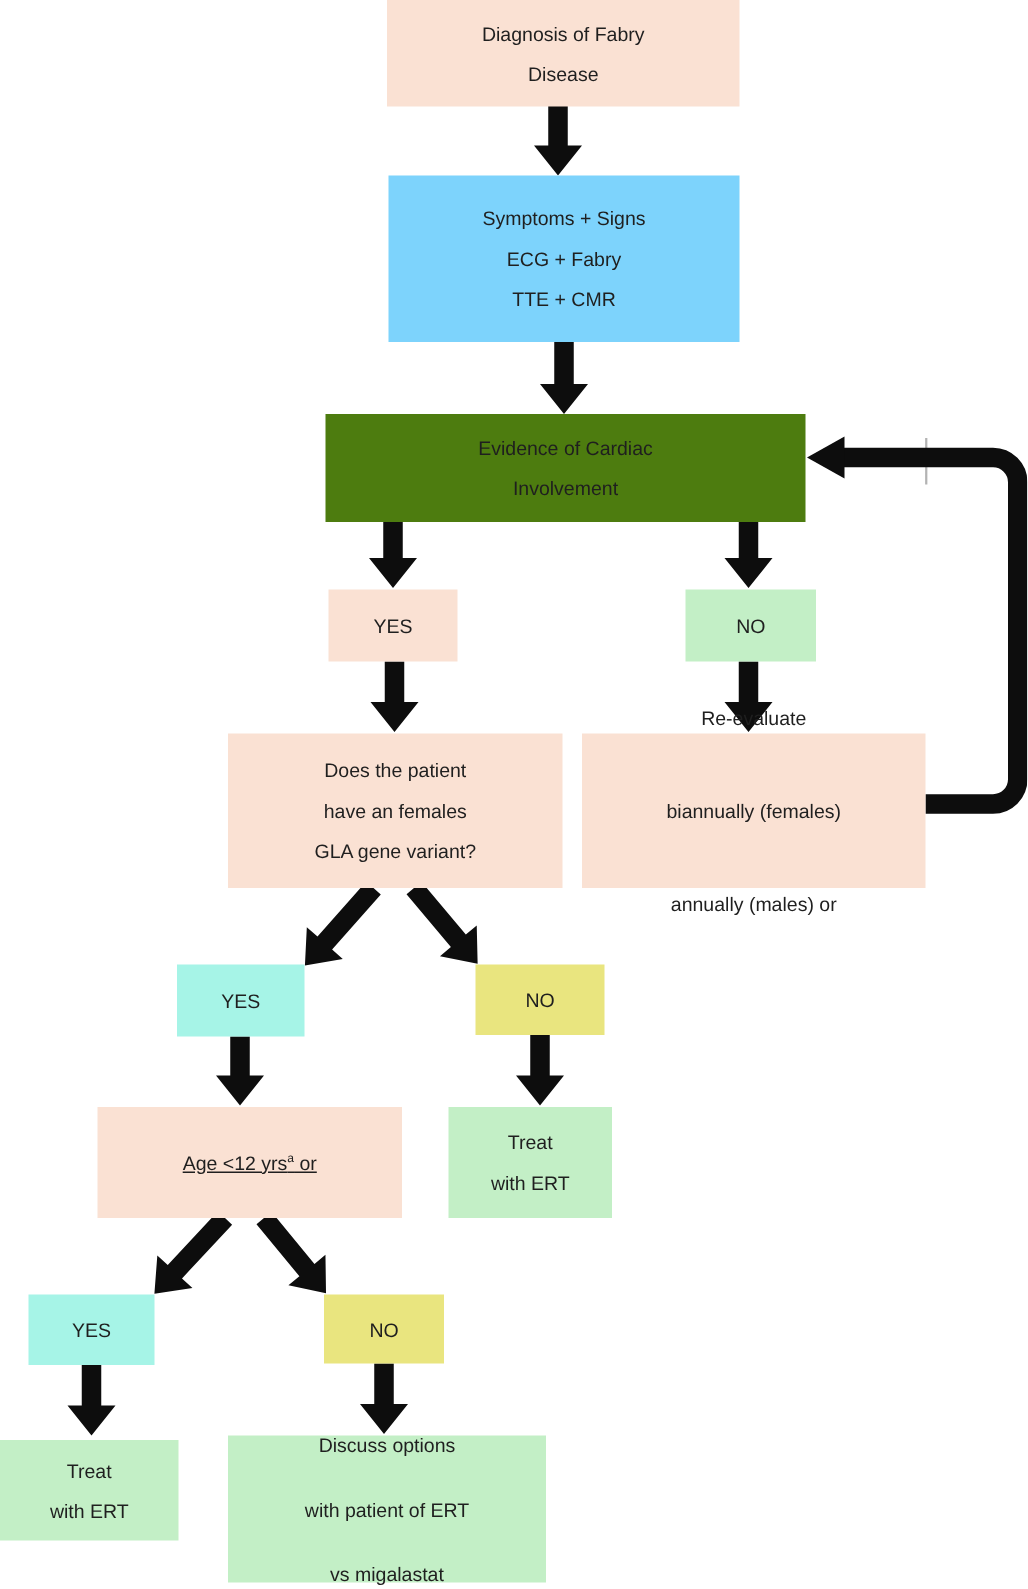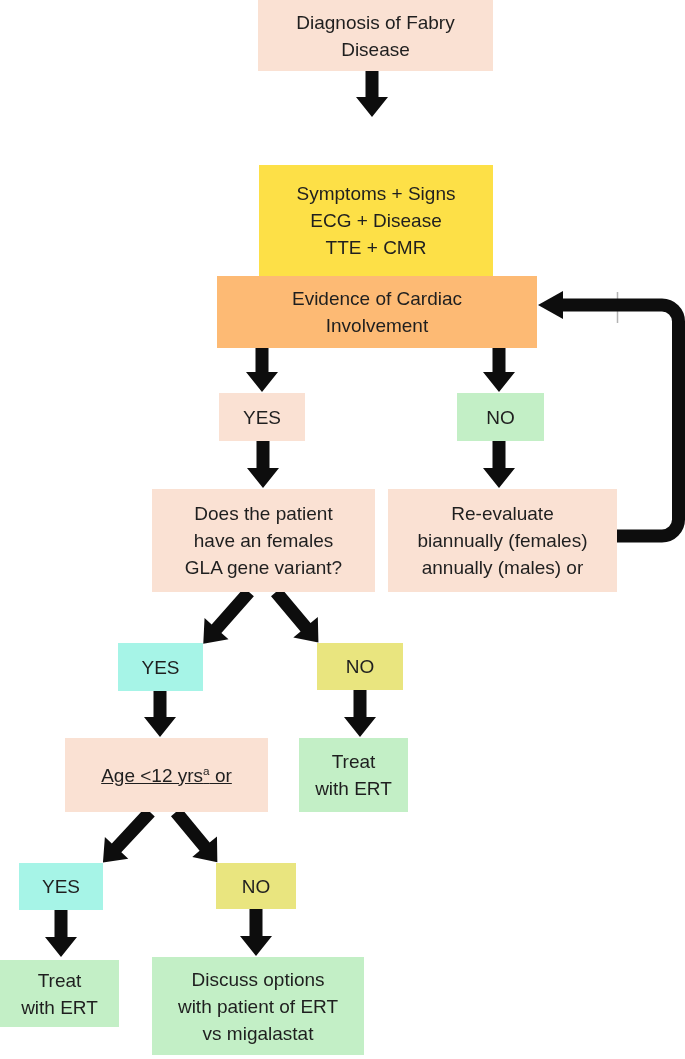--- a/index.html
+++ b/index.html
@@ -10,34 +10,34 @@
     font-family:"Liberation Sans", sans-serif;
     color:#1f1f1f;
     overflow:hidden;
   }
   #arrow-layer{position:absolute;left:0;top:0;width:685px;height:1059px;}
   .node{
     position:absolute;
     display:flex;flex-direction:column;
     align-items:center;justify-content:center;
     text-align:center;
-    font-size:19px;line-height:27px;
+    font-size:13px;line-height:27px;
     box-sizing:border-box;
   }
   .node .line{display:block;white-space:pre;}
   sup{font-size:.62em;line-height:0;vertical-align:super;}
 
   
   #n-diagnosis   {left:258px;top:0px;   width:235px;height:71px;}
   #n-workup      {left:259px;top:117px; width:234px;height:111px;}
   #n-evidence    {left:217px;top:276px; width:320px;height:72px;}
   #n-yes1        {left:219px;top:393px; width:86px; height:48px;}
   #n-no1         {left:457px;top:393px; width:87px; height:48px;}
   #n-gla         {left:152px;top:489px; width:223px;height:103px;}
-  #n-reevaluate  {left:388px;top:489px; width:229px;height:103px;}
+  #n-reevaluate  {left:388px;top:489px; width:229px;height:103px;gap:35px;}
   #n-yes2        {left:118px;top:643px; width:85px; height:48px;}
   #n-no2         {left:317px;top:643px; width:86px; height:47px;}
   #n-age         {left:65px; top:738px; width:203px;height:74px;text-decoration:underline;}
   #n-treat-right {left:299px;top:738px; width:109px;height:74px;}
   #n-yes3        {left:19px; top:863px; width:84px; height:47px;}
   #n-no3         {left:216px;top:863px; width:80px; height:46px;}
   #n-treat-left  {left:0px;  top:960px; width:119px;height:67px;}
   #n-discuss     {left:152px;top:957px; width:212px;height:98px;}
 </style>
 </head>
@@ -67,27 +67,27 @@
     <polygon fill="#0d0d0d" transform="translate(276,592) rotate(-40)" points="-6.5,0 6.5,0 6.5,46 16,46 0,66 -16,46 -6.5,46"></polygon>
     <polygon fill="#0d0d0d" transform="translate(150,812) rotate(43)" points="-6.5,0 6.5,0 6.5,49 16,49 0,69 -16,49 -6.5,49"></polygon>
     <polygon fill="#0d0d0d" transform="translate(176,812) rotate(-39.5)" points="-6.5,0 6.5,0 6.5,45 16,45 0,65 -16,45 -6.5,45"></polygon>
   </svg>
 
   <div class="node" id="n-diagnosis" style="background: rgb(250, 225, 211);">
     <span class="line">Diagnosis of Fabry</span>
     <span class="line">Disease</span>
   </div>
 
-  <div class="node" id="n-workup" style="background: #fde047; margin-top: 48px;">
+  <div class="node" id="n-workup" style="background: #7dd3fc;">
     <span class="line">Symptoms + Signs</span>
-    <span class="line">ECG + Disease</span>
+    <span class="line">ECG + Fabry</span>
     <span class="line">TTE + CMR</span>
   </div>
 
-  <div class="node" id="n-evidence" style="background: #fdba74;">
+  <div class="node" id="n-evidence" style="background: #4d7c0f;">
     <span class="line">Evidence of Cardiac</span>
     <span class="line">Involvement</span>
   </div>
 
   <div class="node" id="n-yes1" style="background: rgb(250, 225, 211);">
     <span class="line">YES</span>
   </div>
 
   <div class="node" id="n-no1" style="background: rgb(195, 239, 198);">
     <span class="line">NO</span>
@@ -128,19 +128,19 @@
 
   <div class="node" id="n-no3" style="background: rgb(233, 229, 127);">
     <span class="line">NO</span>
   </div>
 
   <div class="node" id="n-treat-left" style="background: rgb(195, 239, 198);">
     <span class="line">Treat</span>
     <span class="line">with ERT</span>
   </div>
 
-  <div class="node" id="n-discuss" style="background: rgb(195, 239, 198);">
+  <div class="node" id="n-discuss" style="background: rgb(195, 239, 198); gap: 16px;">
     <span class="line">Discuss options</span>
     <span class="line">with patient of ERT</span>
     <span class="line">vs migalastat</span>
   </div>
 
 </div>
 
 </body></html>

